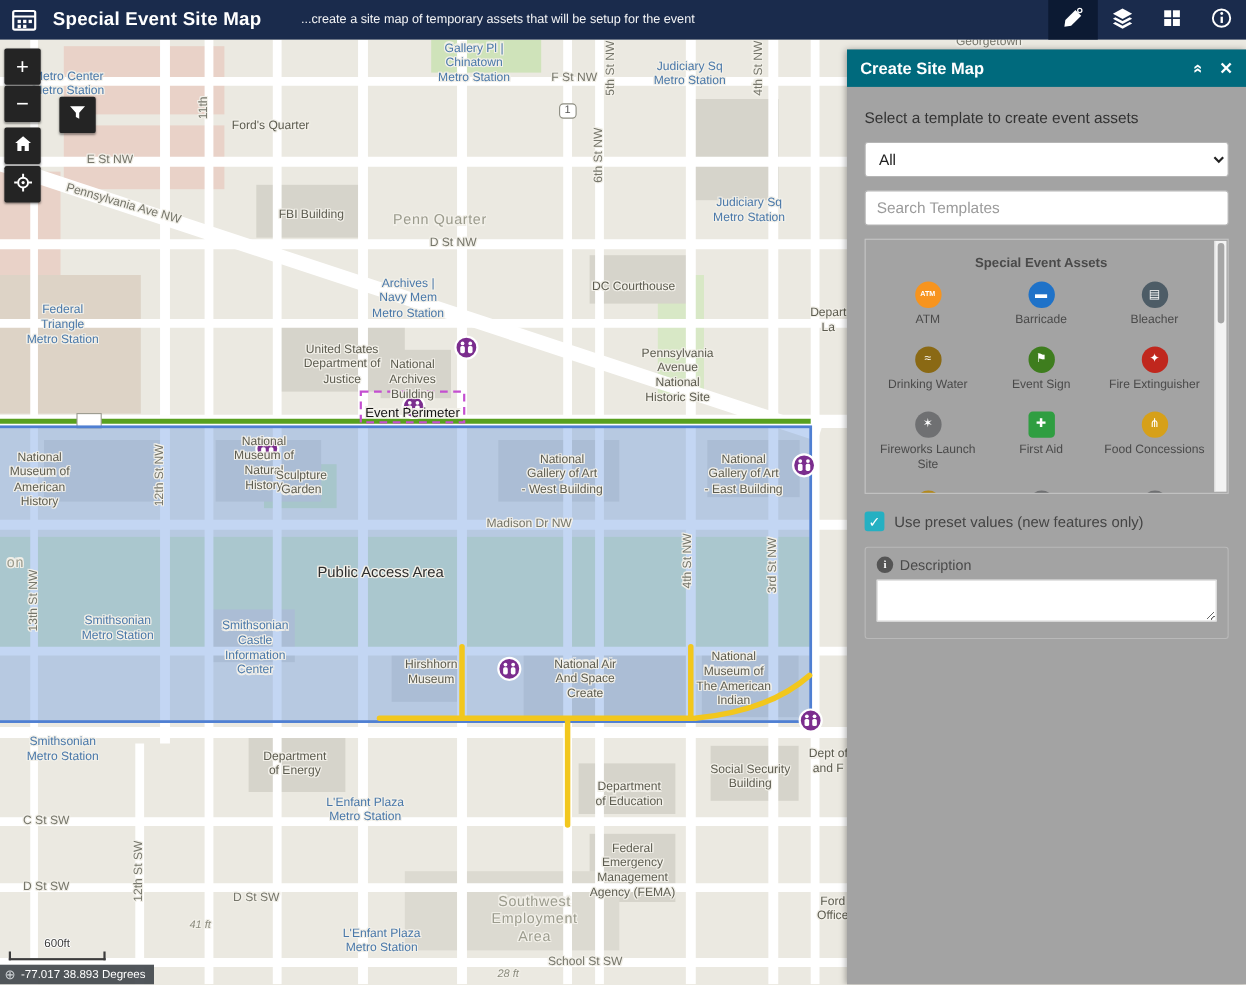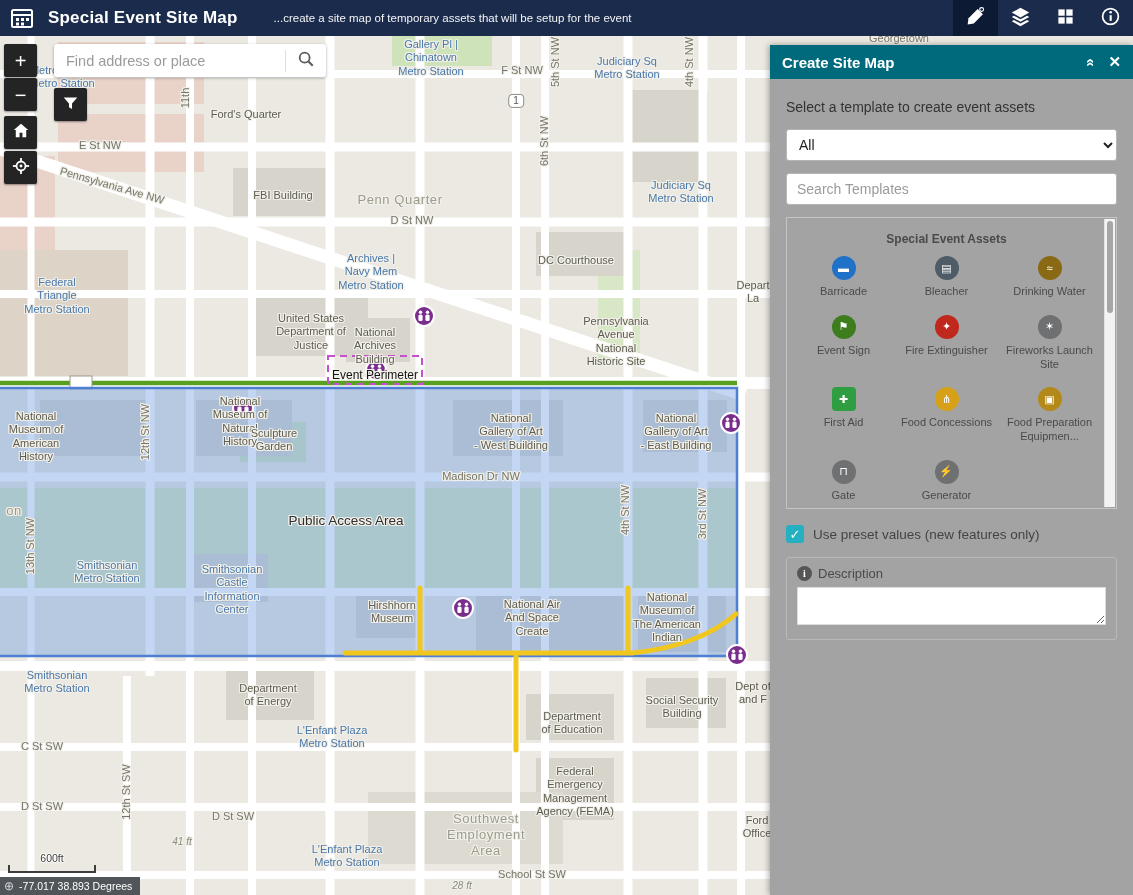--- a/index.html
+++ b/index.html
@@ -43,21 +43,21 @@
   .panel{position:absolute;top:45px;right:0;width:363px;bottom:0;background:#a3a3a3;z-index:30;box-shadow:-1px 0 6px rgba(0,0,0,.35);display:flex;flex-direction:column;box-sizing:border-box}
   .panel-header{height:34px;min-height:34px;background:#006a7d;color:#fff;display:flex;align-items:center;padding:0 12px;font-size:15px;font-weight:bold}
   .ph-icons{margin-left:auto;display:flex;align-items:center;gap:16px}
   .ph-icons span{cursor:pointer;font-size:15px}
   .collapse{display:inline-block;transform:rotate(-90deg);font-size:17px;font-weight:bold}
   .panel-body{padding:12px 16px;flex:1;overflow:hidden}
   .instruction{font-size:14px;color:#333;margin:8px 0 14px}
   .tpl-select{width:100%;height:32px;font-size:14px;color:#222;border:1px solid #b5b5b5;border-radius:3px;background:#fff;padding:0 8px;font-family:inherit}
   .tpl-search{width:100%;height:32px;margin-top:12px;border:1px solid #b5b5b5;border-radius:3px;padding:0 10px;font-size:14px;color:#333;box-sizing:border-box;font-family:inherit}
   .tpl-search::placeholder{color:#9b9b9b}
-  .tpl-list{margin-top:12px;border:1px solid #c5c5c5;height:292px;position:relative;padding:6px 16px 0 6px;box-sizing:border-box;overflow:hidden}
+  .tpl-list{margin-top:12px;border:1px solid #c5c5c5;height:232px;position:relative;padding:6px 16px 0 6px;box-sizing:border-box;overflow:hidden}
   .tpl-group-title{text-align:center;font-weight:bold;font-size:12px;color:#4a4a4a;margin:8px 0 10px}
   .tpl-grid{display:grid;grid-template-columns:repeat(3,1fr);row-gap:16px;column-gap:2px}
   .tpl-item{display:flex;flex-direction:column;align-items:center;text-align:center;font-size:11px;color:#4a4a4a;cursor:pointer;line-height:1.25}
   .tpl-icon{width:24px;height:24px;border-radius:50%;display:flex;align-items:center;justify-content:center;color:#fff;margin-bottom:5px}
   .tpl-icon i{font-style:normal;font-size:11px;line-height:1}
   .tpl-icon.small i{font-size:6.5px;font-weight:bold}
   .tpl-icon.sq{border-radius:4px}
   .tpl-scrollbar{position:absolute;top:1px;right:1px;bottom:1px;width:10px;background:#f3f3f3;border-left:1px solid #e2e2e2}
   .tpl-thumb{position:absolute;top:2px;left:2px;width:6px;height:32%;background:#a6a6a6;border-radius:3px;cursor:pointer}
   .preset-row{margin-top:16px;display:flex;align-items:center;gap:9px;font-size:13.5px;color:#444;cursor:default}
@@ -344,30 +344,20 @@
 Area</div>
   <div class="ml metro" style="left:347px;top:820px">L'Enfant Plaza
 Metro Station</div>
   <div class="ml st" style="left:532px;top:839px">School St SW</div>
   <div class="ml ft" style="left:462px;top:850px">28 ft</div>
   <div class="ml" style="left:757px;top:791px">Ford
 Office</div>
 
   <button class="mbtn" id="zoom-in">+</button>
   <button class="mbtn" id="zoom-out">−</button>
-  <div class="search-box">
-    <input placeholder="Find address or place" style="">
-    <span class="search-divider"></span>
-    <button class="search-btn">
-      <span><svg viewBox="0 0 20 20" width="18" height="18">
-            <circle cx="8.5" cy="8.5" r="5.5" fill="none" stroke="#5c5c5c" stroke-width="2"></circle>
-            <line x1="12.8" y1="12.8" x2="17.5" y2="17.5" stroke="#5c5c5c" stroke-width="2.4"></line>
-          </svg></span>
-    </button>
-  </div>
   <button class="mbtn" id="filter-btn">
     <span><svg viewBox="0 0 20 20" width="17" height="17" fill="#fff">
           <path d="M2 3 h16 l-6.2 7 v6.5 l-3.6 -2 v-4.5 z"></path>
         </svg></span>
   </button>
   <button class="mbtn" id="home-btn">
     <span><svg viewBox="0 0 20 20" width="18" height="18" fill="#fff">
           <path d="M10 2 L18 9 h-2.2 v8 h-4.2 v-5 h-3.2 v5 H4.2 V9 H2 Z"></path>
         </svg></span>
   </button>
@@ -403,20 +393,26 @@
   <div class="panel-body">
     <p class="instruction">Select a template to create event assets</p>
     <select class="tpl-select">
       <option>All</option>
     </select>
     <input class="tpl-search" placeholder="Search Templates" style="">
     <div class="tpl-list">
       <div class="tpl-group-title">Special Event Assets</div>
       <div class="tpl-grid">
         <div class="tpl-item">
+            <span class="tpl-icon small" style="background-color: rgb(247, 148, 30);">
+              <i>ATM</i>
+            </span>
+            <span>ATM</span>
+          </div>
+        <div class="tpl-item">
             <span class="tpl-icon" style="background-color: rgb(31, 114, 200);">
               <i>▬</i>
             </span>
             <span>Barricade</span>
           </div>
         <div class="tpl-item">
             <span class="tpl-icon" style="background-color: rgb(77, 92, 102);">
               <i>▤</i>
             </span>
             <span>Bleacher</span>

